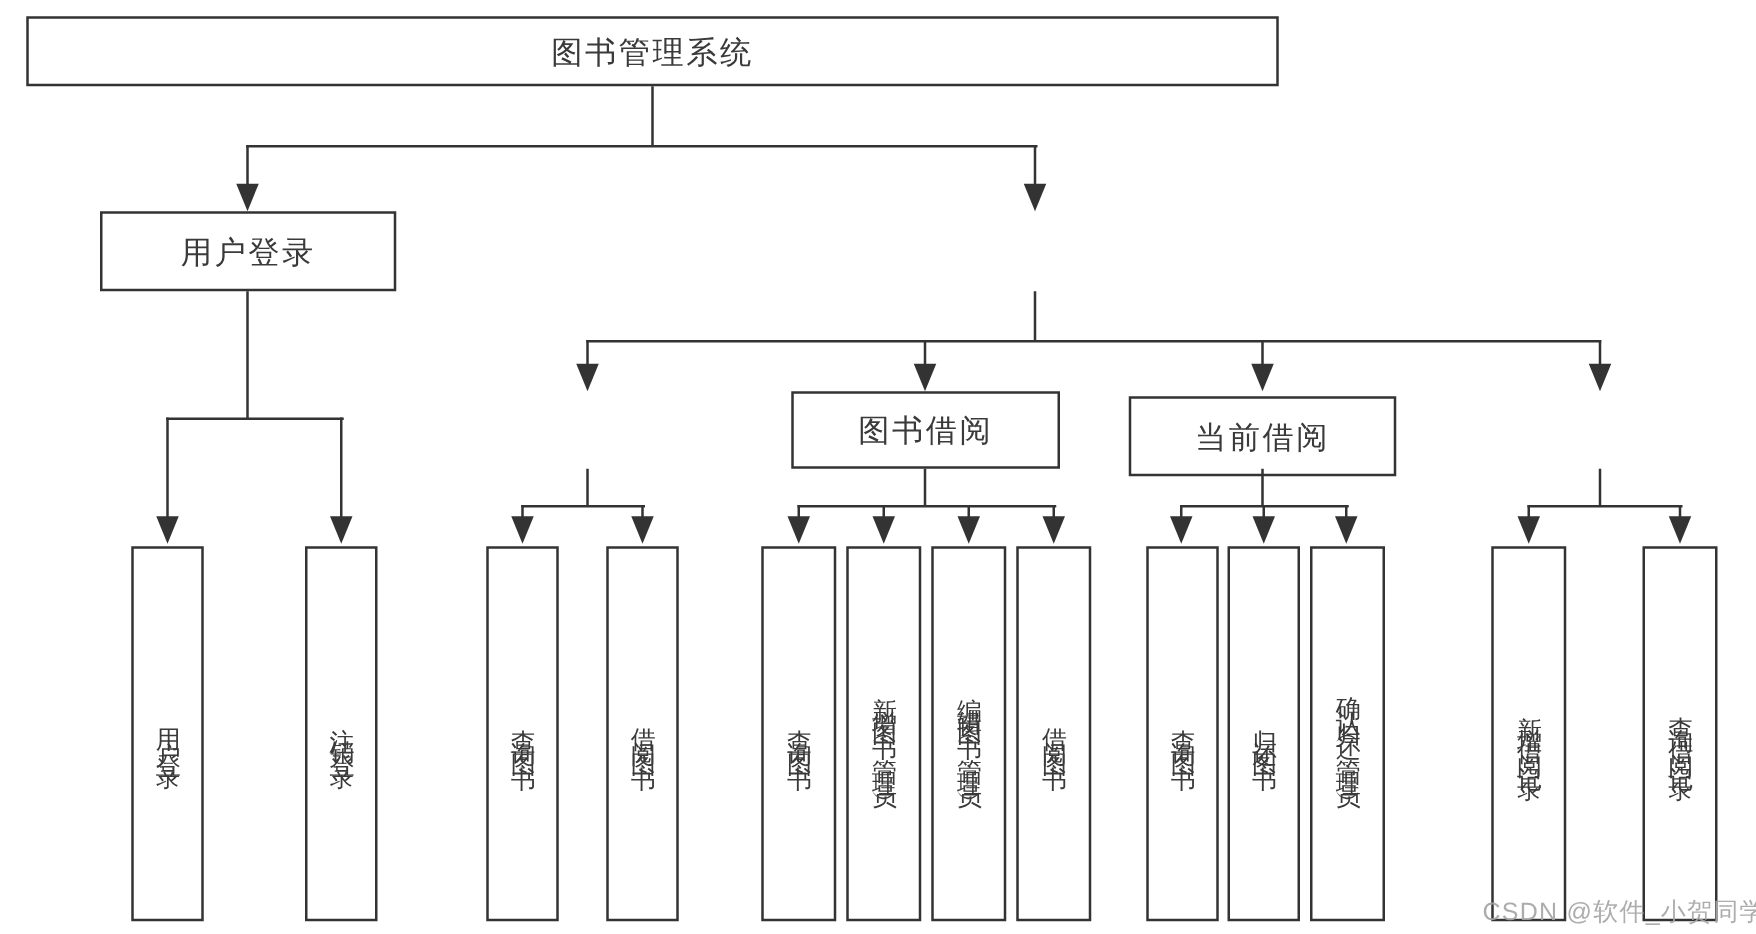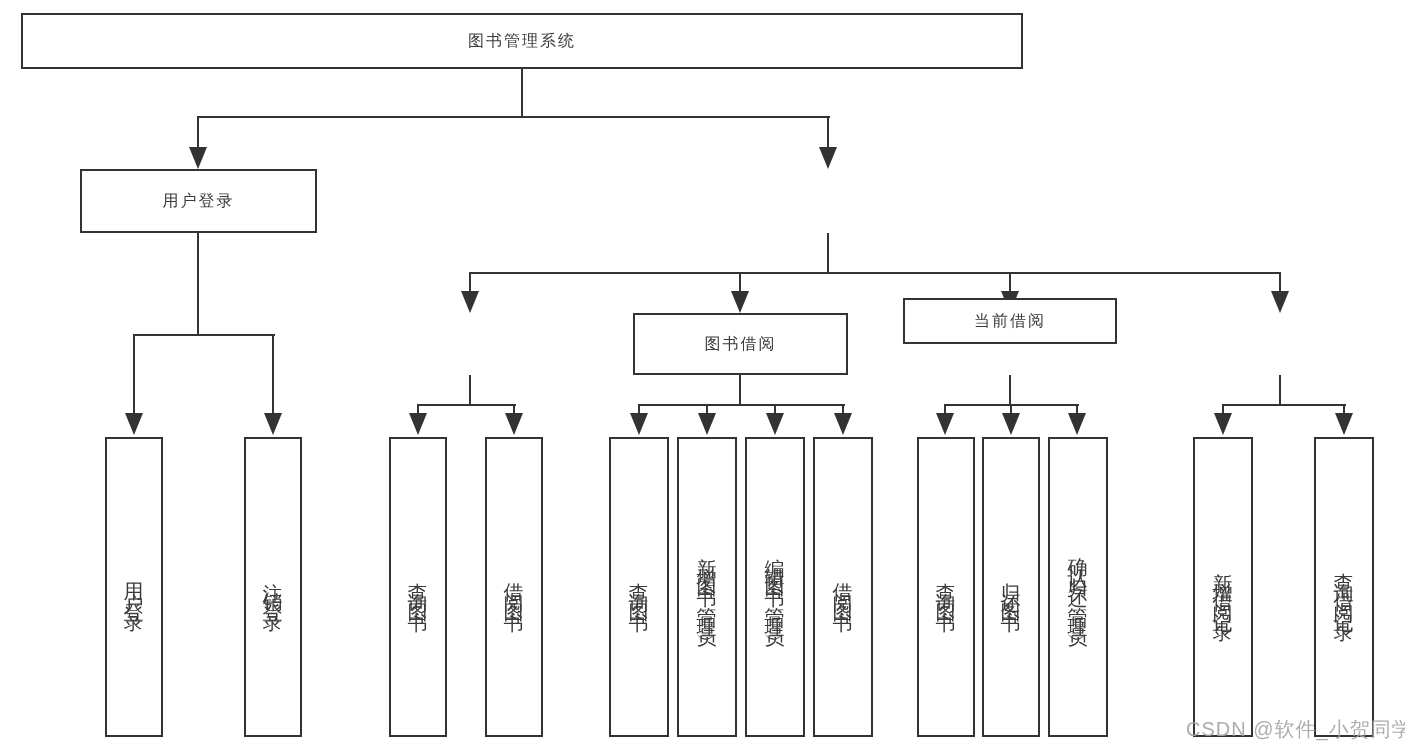--- a/index.html
+++ b/index.html
@@ -17,21 +17,21 @@
   }
   .box {
     position: absolute;
     border: 2px solid #333333;
     background: #ffffff;
     display: flex;
     align-items: center;
     justify-content: center;
     color: #3a3a3a;
   }
-  .box.h-label { font-size: 16px; letter-spacing: 2px; font-family: Liberation Mono, monospace; }
+  .box.h-label { font-size: 25px; letter-spacing: 2px; font-family: Liberation Mono, monospace; }
   .box.leaf {
     font-size: 20px;
     letter-spacing: 10px;
     writing-mode: vertical-rl;
     border-width: 2.5px;
     line-height: 1;
   }
   .line {
     position: absolute;
     background: #333333;
@@ -89,21 +89,21 @@
   <div class="line" style="left:739px;top:272px;width:2px;height:22px;"></div>
   <div class="arrow" style="left:731px;top:291px;"></div>
   <div class="line" style="left:1009px;top:272px;width:2px;height:22px;"></div>
   <div class="arrow" style="left:1001px;top:291px;"></div>
   <div class="line" style="left:1279px;top:272px;width:2px;height:22px;"></div>
   <div class="arrow" style="left:1271px;top:291px;"></div>
 
   <div class="box h-label" style="left:633px;top:313px;width:215px;height:62px;">
     <span>图书借阅</span>
   </div>
-  <div class="box h-label" style="left:903px;top:298px;width:214px;height:46px;">
+  <div class="box h-label" style="left:903px;top:317px;width:214px;height:64px;">
     <span>当前借阅</span>
   </div>
 
   <div class="line" style="left:469px;top:375px;width:2px;height:30px;"></div>
   <div class="line" style="left:417px;top:404px;width:99px;height:2px;"></div>
   <div class="line" style="left:417px;top:404px;width:2px;height:14px;"></div>
   <div class="arrow" style="left:409px;top:413px;"></div>
   <div class="line" style="left:513px;top:404px;width:2px;height:14px;"></div>
   <div class="arrow" style="left:505px;top:413px;"></div>
 

